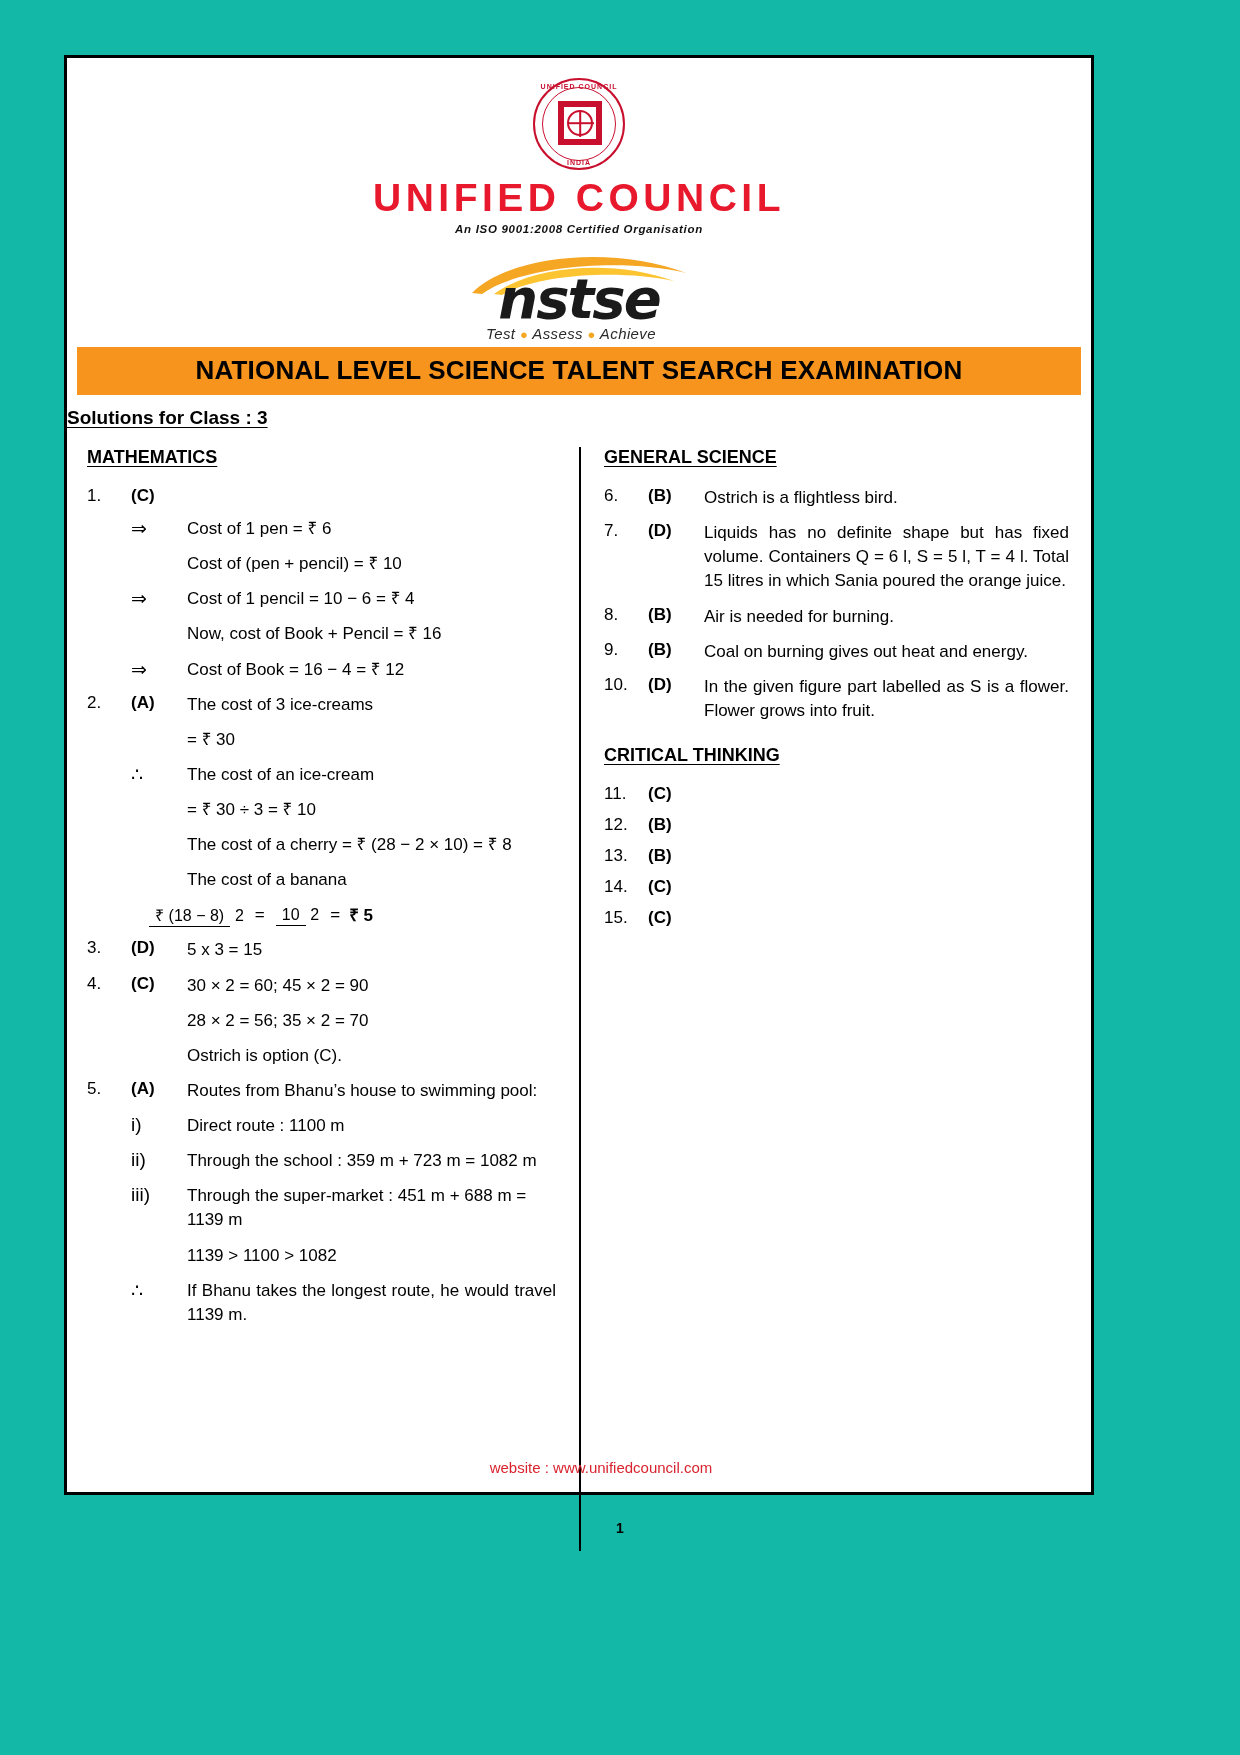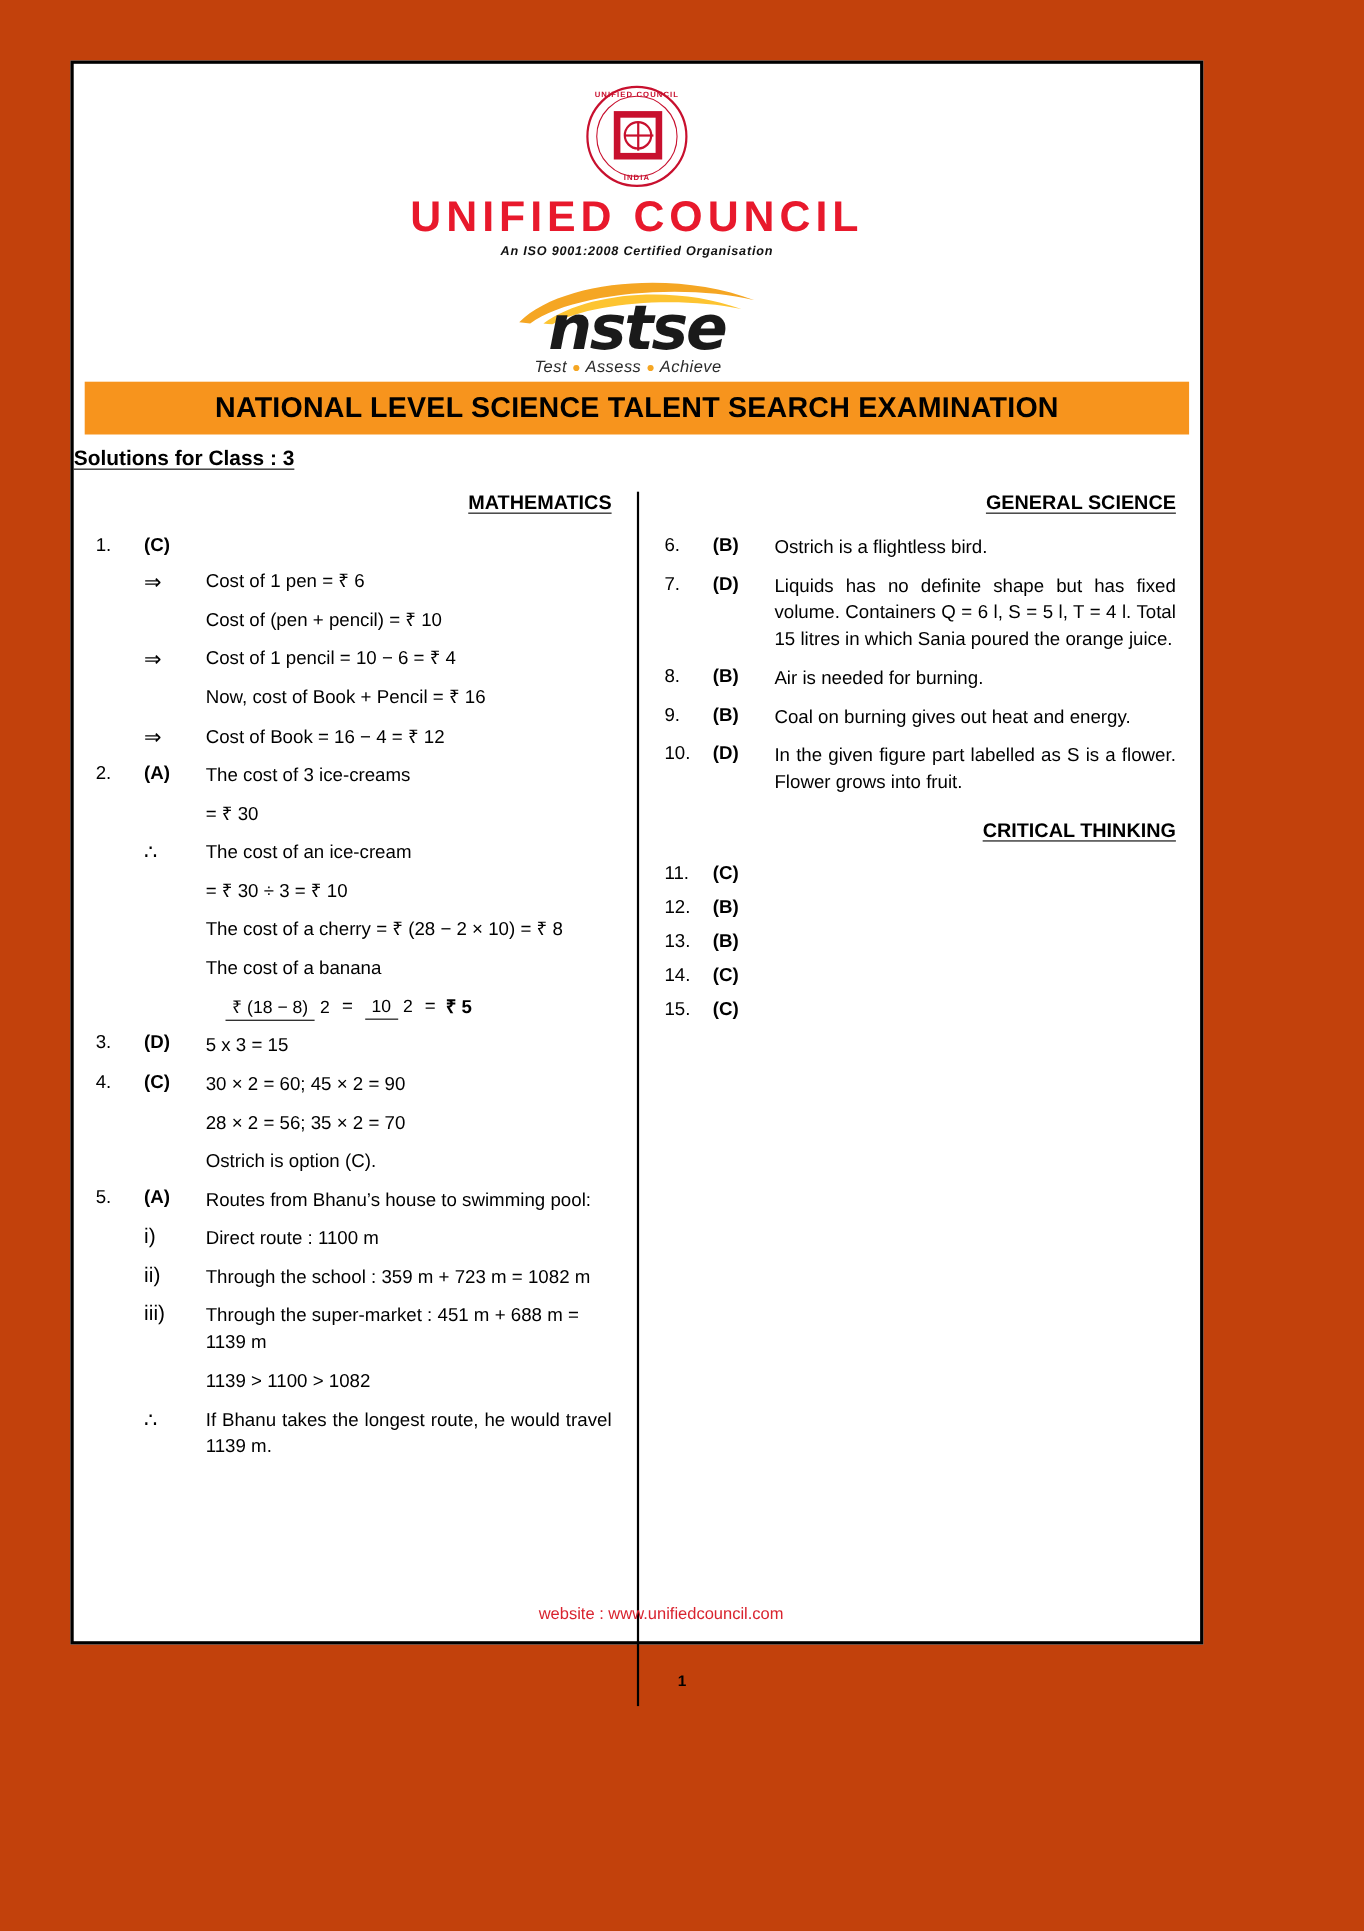--- a/index.html
+++ b/index.html
@@ -4,21 +4,21 @@
 <style>
   * { box-sizing: border-box; margin: 0; padding: 0; }
   html, body {
     width: 1240px; height: 1755px;
     background: #ffffff;
     font-family: "Liberation Sans", sans-serif;
   }
   .page {
     position: relative;
     width: 1240px; height: 1755px;
-    background: #c2410c;
+    background: #14b8a6;
   }
   .sheet {
     position: absolute;
     left: 64px; top: 55px;
     width: 1030px; height: 1440px;
     border: 3px solid #000;
     background: #fff;
   }
 
   
@@ -104,41 +104,41 @@
   .col { width: 50%; padding: 0 8px; }
   .col-left { padding-right: 22px; }
   .col-right { padding-left: 26px; }
   .divider {
     position: absolute;
     left: 50%; top: 0; bottom: 6px;
     width: 2px; background: #000;
   }
 
   .sect-title {
-    text-align: right;
+    text-align: left;
     font-size: 18px; font-weight: bold; color:#000;
     text-decoration: underline; text-underline-offset: 3px;
     margin-bottom: 18px;
   }
   .sect-title.mid { margin-top: 22px; }
 
   .qrow { display: flex; margin-bottom: 11px; }
   .qnum { width: 44px; flex: 0 0 44px; font-size: 17px; color:#000; }
   .qopt { width: 56px; flex: 0 0 56px; font-size: 17px; font-weight: bold; color:#000; }
   .qopt.sym { font-weight: normal; font-size: 19px; }
   .qtext { flex: 1; font-size: 17px; line-height: 1.42; color:#000; }
   .qtext.justify { text-align: justify; }
   .controw { margin-bottom: 11px; }
   .controw .qtext { margin-left: 100px; }
   .b { font-weight: bold; }
 
   
   .frac-line {
     display: flex; align-items: center;
-    margin-left: 116px; margin-bottom: 12px;
+    margin-left: 60px; margin-bottom: 12px;
     font-size: 17px;
   }
   .frac { display: inline-block; text-align: center; margin: 0 2px; }
   .frac .num { padding: 0 6px 2px 6px; border-bottom: 1.6px solid #000; font-size: 16px; }
   .frac .den { padding-top: 2px; font-size: 16px; }
   .frac-line .eq { margin: 0 9px; }
 
   
   .website {
     position: absolute;

